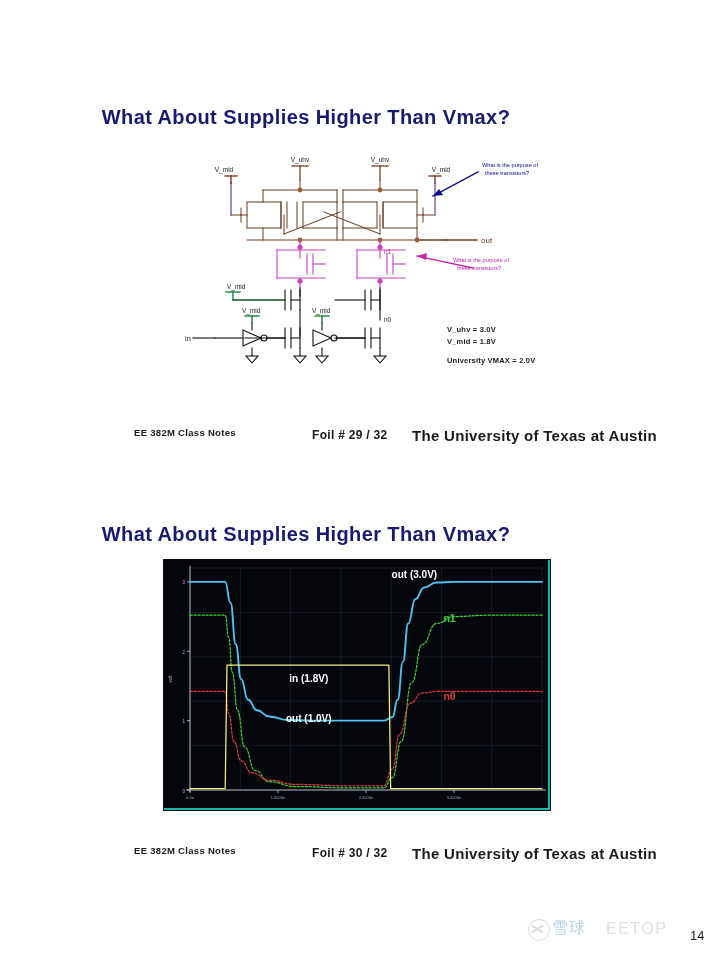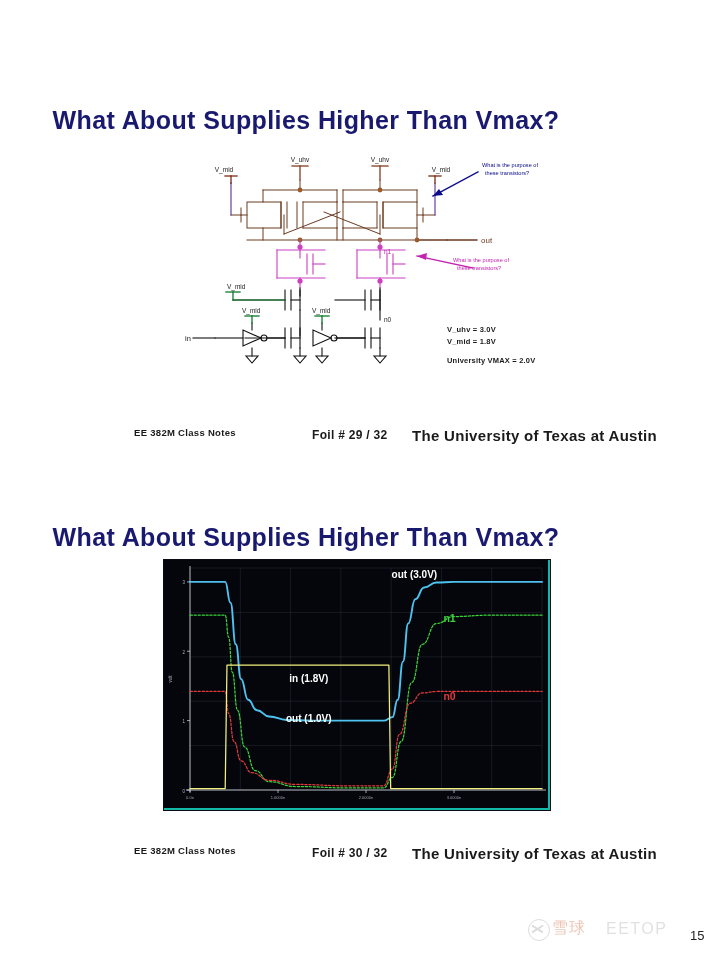--- a/index.html
+++ b/index.html
@@ -6,21 +6,21 @@
   body{
     width:720px;height:955px;position:relative;overflow:hidden;
     font-family:"Liberation Sans",sans-serif;color:#000;
   }
   .page{position:absolute;inset:0;background:#fff;}
 
   
   .slide{position:absolute;left:0;width:720px;}
   .slide-title{
     position:absolute;left:0;width:612px;text-align:center;
-    font-size:25px;font-weight:bold;color:#191970;
+    font-size:20px;font-weight:bold;color:#191970;
     letter-spacing:0.4px;font-family:"Liberation Sans",sans-serif;
   }
   .footer{position:absolute;left:0;width:700px;height:16px;}
   .footer span{position:absolute;font-weight:bold;color:#1a1a1a;white-space:nowrap;}
   .f-left{left:134px;top:0;font-size:9.5px;letter-spacing:.3px;}
   .f-mid{left:312px;top:1px;font-size:12px;letter-spacing:.3px;}
   .f-right{left:412px;top:0;font-size:15px;letter-spacing:.3px;}
 
   
   .circuit{position:absolute;left:185px;top:150px;width:390px;height:250px;}
@@ -33,21 +33,21 @@
   .chart-wrap{position:absolute;left:163px;top:559px;width:386px;height:250px;
     background:#14b8a6;border:1px solid #0a0c14;}
   .chart-wrap svg{display:block;}
 
   .wm{position:absolute;left:528px;top:916px;width:170px;height:30px;opacity:.30;}
   .wm-logo{position:absolute;left:0;top:3px;width:20px;height:20px;
     border:1.6px solid #8e8e8e;border-radius:50%;}
   .wm-logo:before,.wm-logo:after{content:"";position:absolute;background:#8e8e8e;}
   .wm-logo:before{left:2px;top:7.5px;width:13px;height:1.6px;transform:rotate(32deg);}
   .wm-logo:after{left:2px;top:7.5px;width:13px;height:1.6px;transform:rotate(-32deg);}
-  .wm-cn{position:absolute;left:24px;top:2px;font-size:16px;color:#c2410c;
+  .wm-cn{position:absolute;left:24px;top:2px;font-size:16px;color:#0369a1;
     font-family:"DejaVu Sans",sans-serif;letter-spacing:1px;}
   .wm-en{position:absolute;left:78px;top:4px;font-size:16px;color:#9c9c9c;
     font-family:"Liberation Sans",sans-serif;letter-spacing:1.5px;font-weight:400;}
   .pageno{position:absolute;left:690px;top:928px;font-size:13px;color:#222;}
 </style>
 </head>
 <body>
 
 <div class="page">
 
@@ -346,15 +346,15 @@
       <span class="f-mid">Foil # 30 / 32</span>
       <span class="f-right">The University of Texas at Austin</span>
     </div>
   </div>
 
   <div class="wm">
     <div class="wm-logo"></div>
     <div class="wm-cn">雪球</div>
     <div class="wm-en">EETOP</div>
   </div>
-  <div class="pageno">15</div>
+  <div class="pageno">14</div>
 
 </div>
 
 </body></html>

